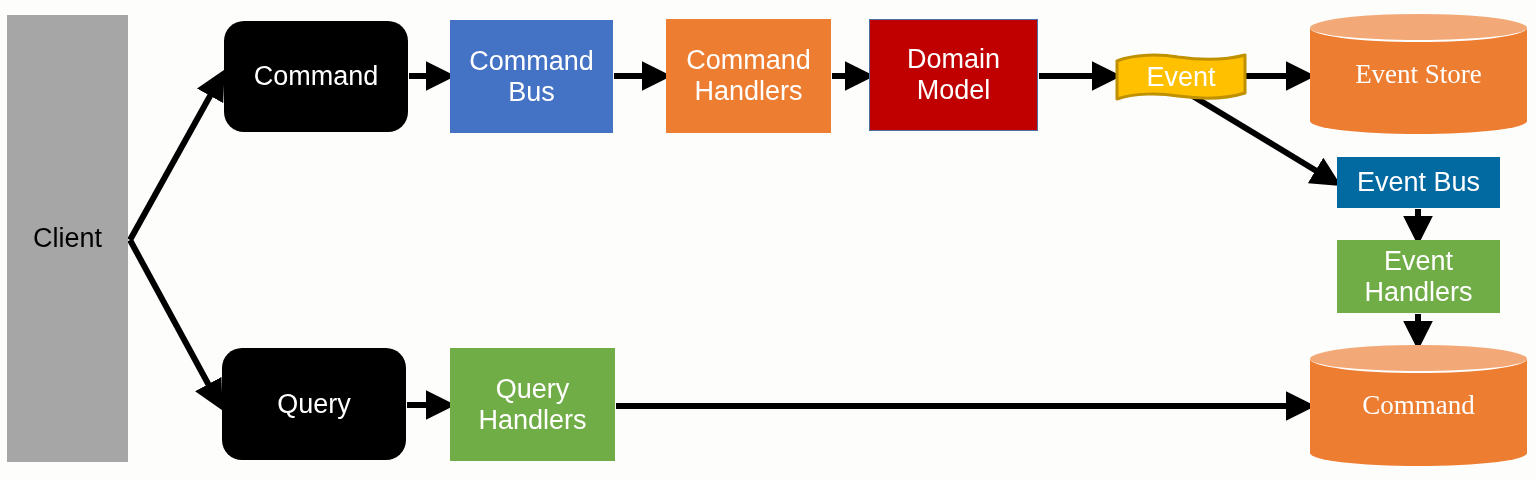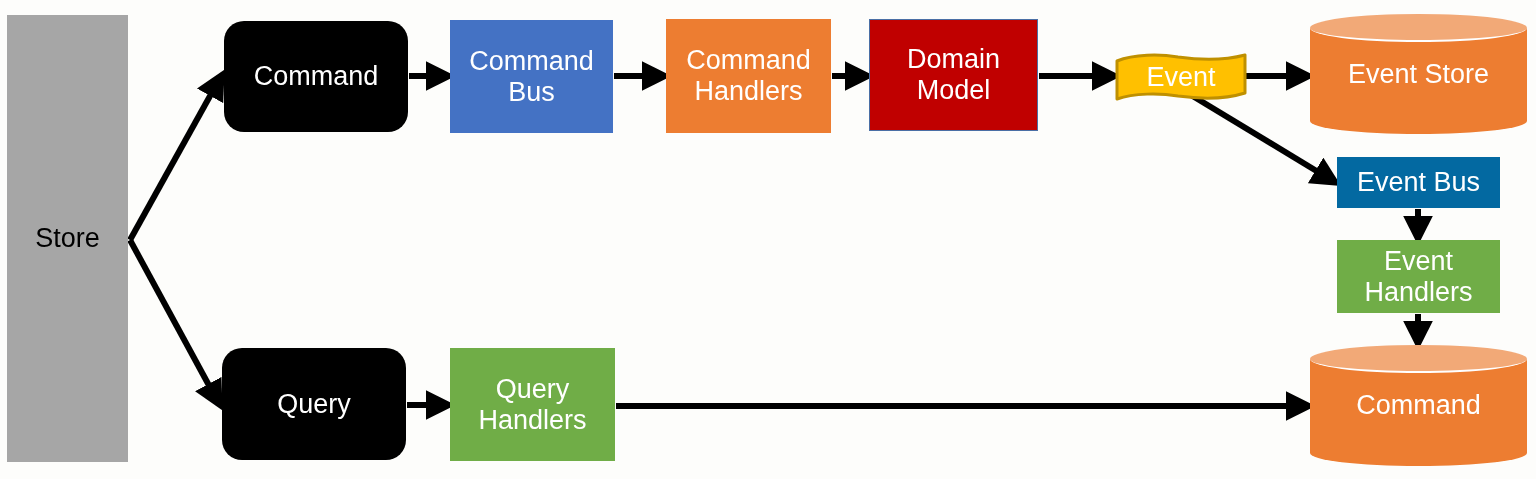--- a/index.html
+++ b/index.html
@@ -81,21 +81,21 @@
     position: absolute;
     left: 0;
     right: 0;
     top: 0;
     bottom: 0;
     display: flex;
     align-items: center;
     justify-content: center;
     color: #ffffff;
     font-size: 27px;
-    font-family: Liberation Sans, sans-serif;
+    font-family: Liberation Serif, serif;
     z-index: 2;
     text-align: center;
   }
   
   .wave {
     position: absolute;
     z-index: 4;
   }
   .wave svg { display: block; }
   .wave .wave-label {
@@ -153,21 +153,21 @@
     <line x1="1418" y1="209" x2="1418" y2="236" stroke="#000000" stroke-width="6" marker-end="url(#ah)"></line>
 
     <line x1="1418" y1="314" x2="1418" y2="341" stroke="#000000" stroke-width="6" marker-end="url(#ah)"></line>
 
     <line x1="407" y1="405" x2="446" y2="405" stroke="#000000" stroke-width="6" marker-end="url(#ah)"></line>
 
     <line x1="616" y1="406" x2="1306" y2="406" stroke="#000000" stroke-width="6" marker-end="url(#ah)"></line>
   </svg>
 
   <div class="node client-bar" style="left:7px; top:15px; width:121px; height:447px; background:#A6A6A6;">
-    <span>Store</span>
+    <span>Client</span>
   </div>
 
   <div class="node pill" style="left:224px; top:21px; width:184px; height:111px; background:#000000;">
     <span>Command</span>
   </div>
 
   <div class="node rect" style="left:450px; top:20px; width:163px; height:113px; background:#4472C4;">
     <span>Command
 Bus</span>
   </div>

